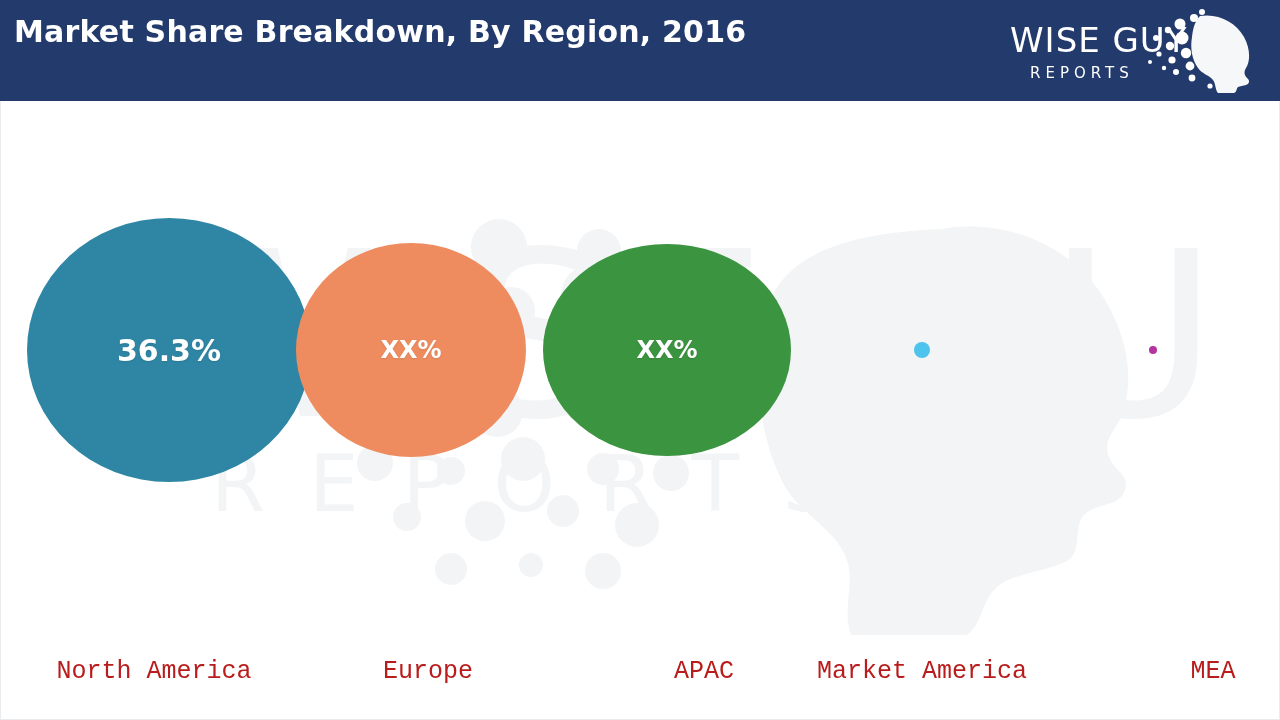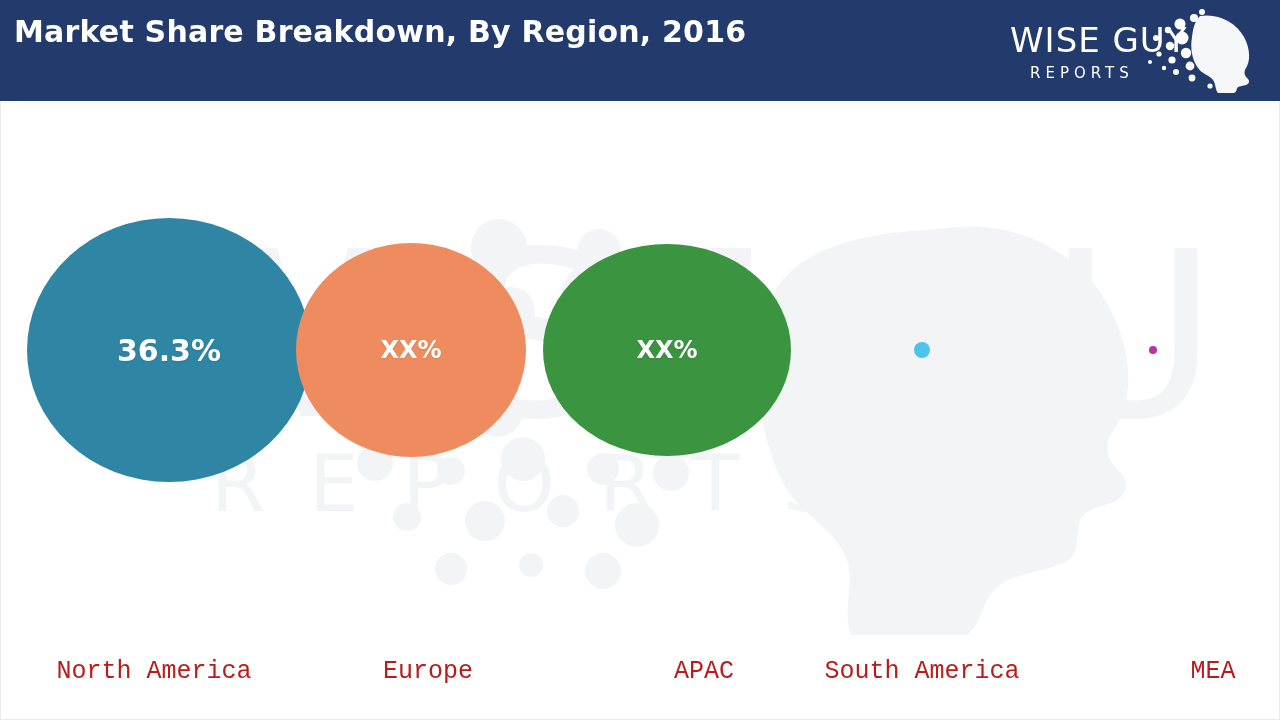--- a/index.html
+++ b/index.html
@@ -237,18 +237,18 @@
 
       <div class="bubble" style="left: 1152px; top: 249px; width: 8px; height: 8px; background: rgb(181, 52, 159);">
         <span class="bubble-value" style="font-size: 0px;"></span>
       </div>
     </div>
 
     <div class="axis-labels">
       <div class="axis-label" style="left: 153px;">North America</div>
       <div class="axis-label" style="left: 427px;">Europe</div>
       <div class="axis-label" style="left: 687px; margin-left: 16px;">APAC</div>
-      <div class="axis-label" style="left: 921px;">South America</div>
+      <div class="axis-label" style="left: 921px;">Market America</div>
       <div class="axis-label" style="left: 1212px;">MEA</div>
     </div>
 
   </div>
 </div>
 
 </body></html>

